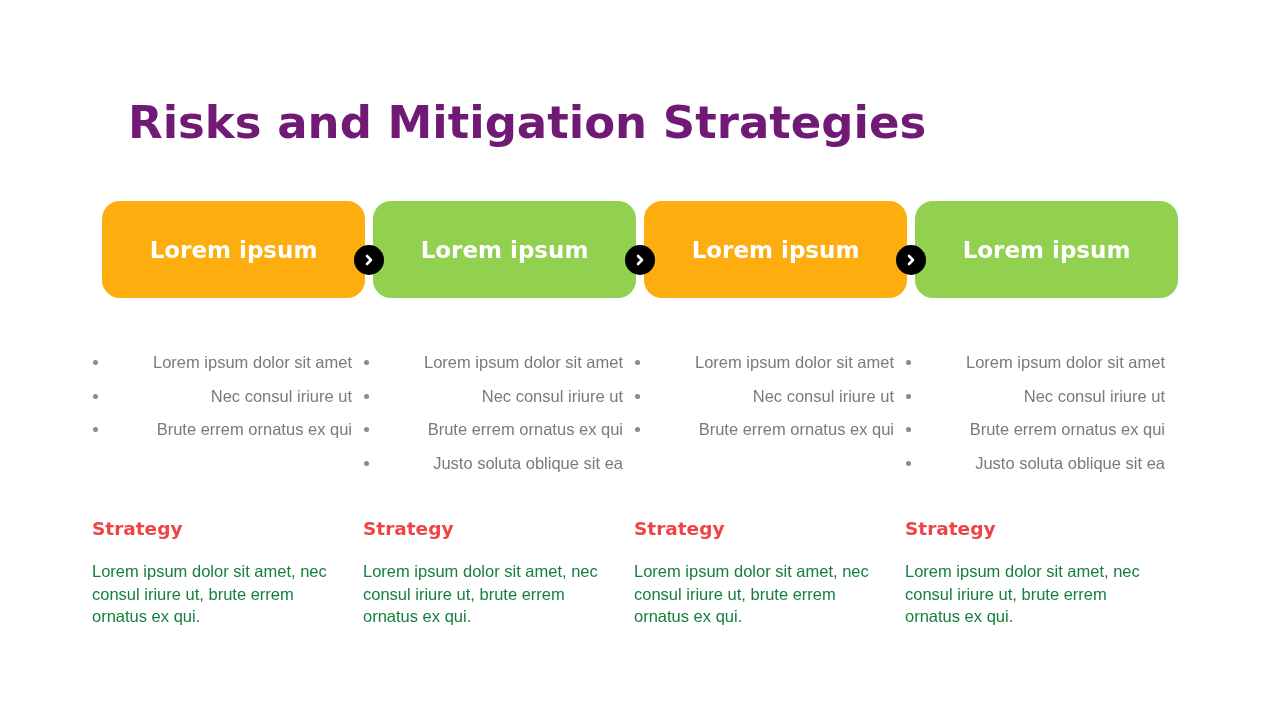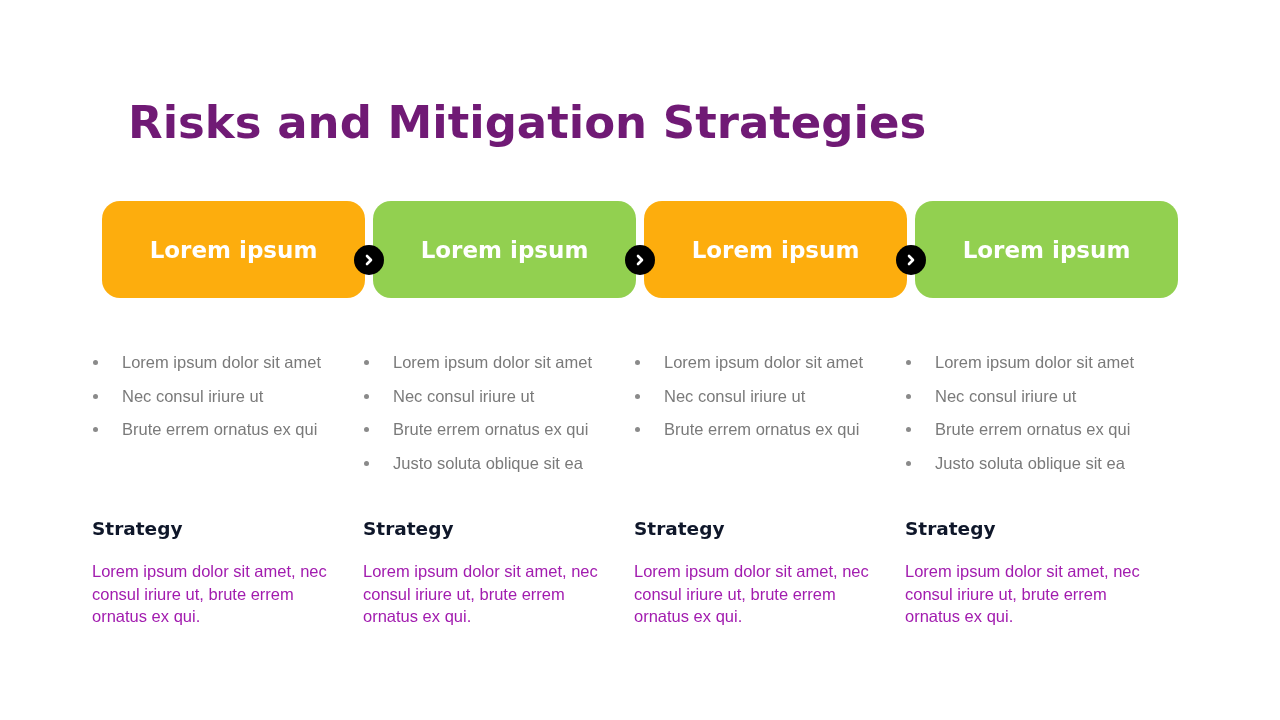--- a/index.html
+++ b/index.html
@@ -15,34 +15,34 @@
     .box {
       position: absolute; top: 201px; width: 263px; height: 97px; border-radius: 18px;
       display: flex; align-items: center; justify-content: center;
       color: #ffffff; font-family: "DejaVu Sans", sans-serif; font-weight: bold; font-size: 23px;
     }
     .arrow {
       position: absolute; top: 245px; width: 30px; height: 30px; border-radius: 50%;
       background: #000000; display: flex; align-items: center; justify-content: center;
     }
     .col { position: absolute; top: 352px; width: 260px; }
-    .bullets { list-style: none; margin: 0; padding: 0; height: 160px; }
+    .bullets { list-style: none; margin: 0; padding: 0; height: 160px; text-align: right; }
     .bullets li {
       position: relative; padding-left: 30px; font-size: 16.5px; color: #7a7a7a;
       line-height: 20px; margin-bottom: 13.6px; white-space: nowrap;
     }
     .bullets li .dot {
       position: absolute; left: 1px; top: 8px; width: 5px; height: 5px; border-radius: 50%; background: #8a8a8a;
     }
     .strat-title {
       position: absolute; top: 518px; font-family: "DejaVu Sans", sans-serif; font-weight: bold;
-      font-size: 18.5px; color: #0f172a;
+      font-size: 18.5px; color: #ef4444;
     }
     .strat-text {
-      position: absolute; top: 560px; width: 255px; font-size: 16.5px; color: #a21caf; line-height: 22.5px;
+      position: absolute; top: 560px; width: 255px; font-size: 16.5px; color: #15803d; line-height: 22.5px;
     }
   </style>
 </head>
 <body>
 
 <h1 class="title">Risks and Mitigation Strategies</h1>
 
 <div class="box" style="left:102px;background:#FDAD0D;">
   <span>Lorem ipsum</span>
 </div>

